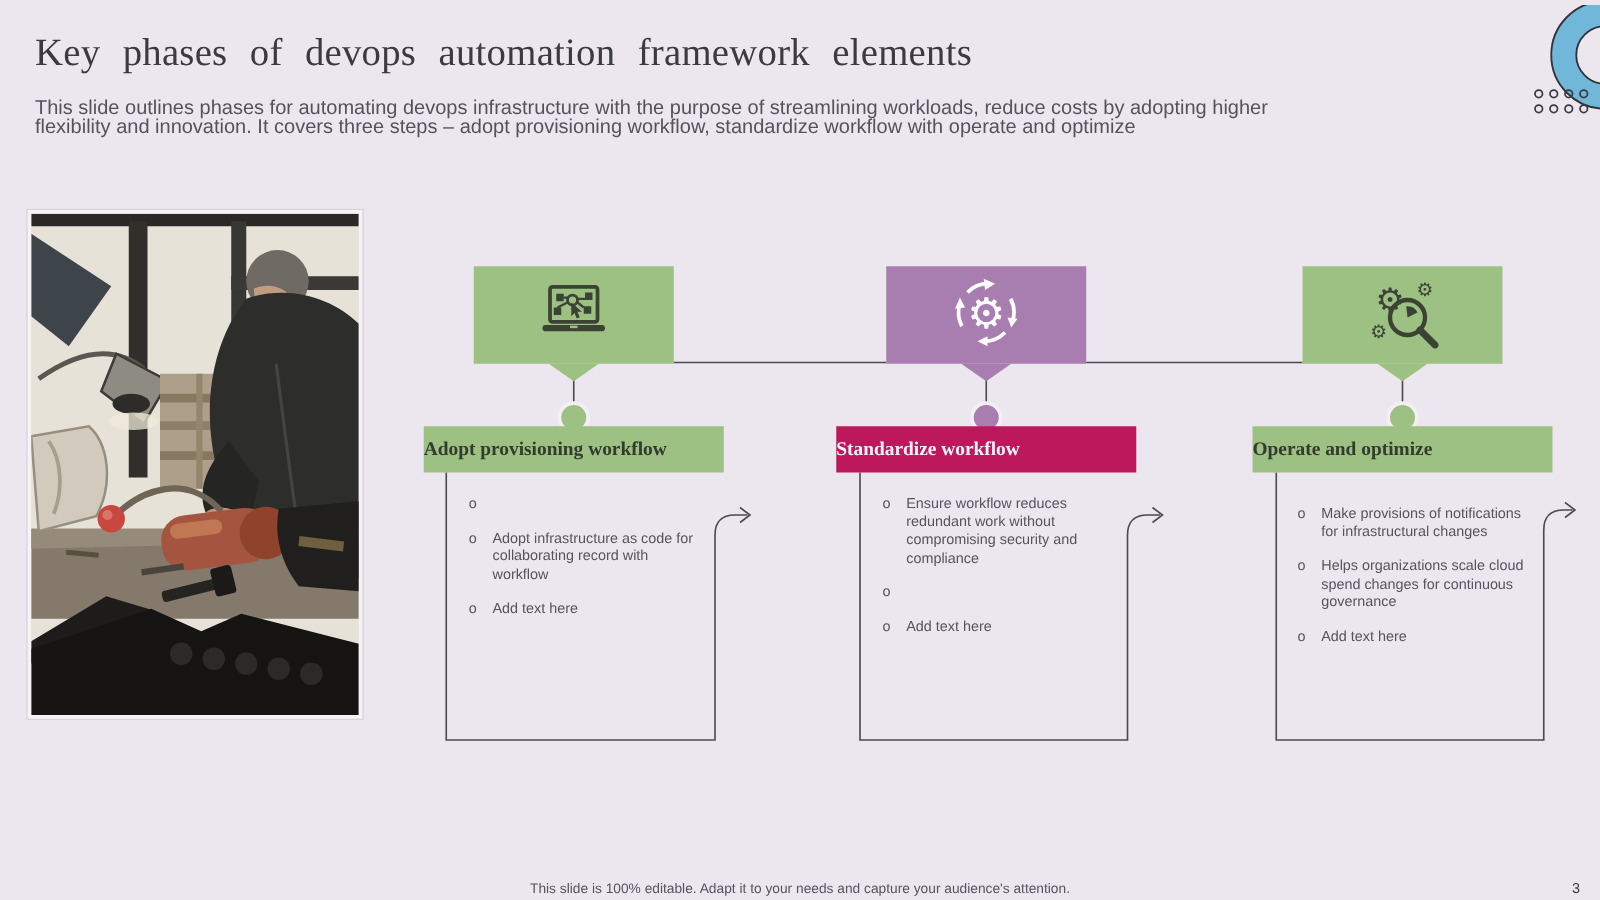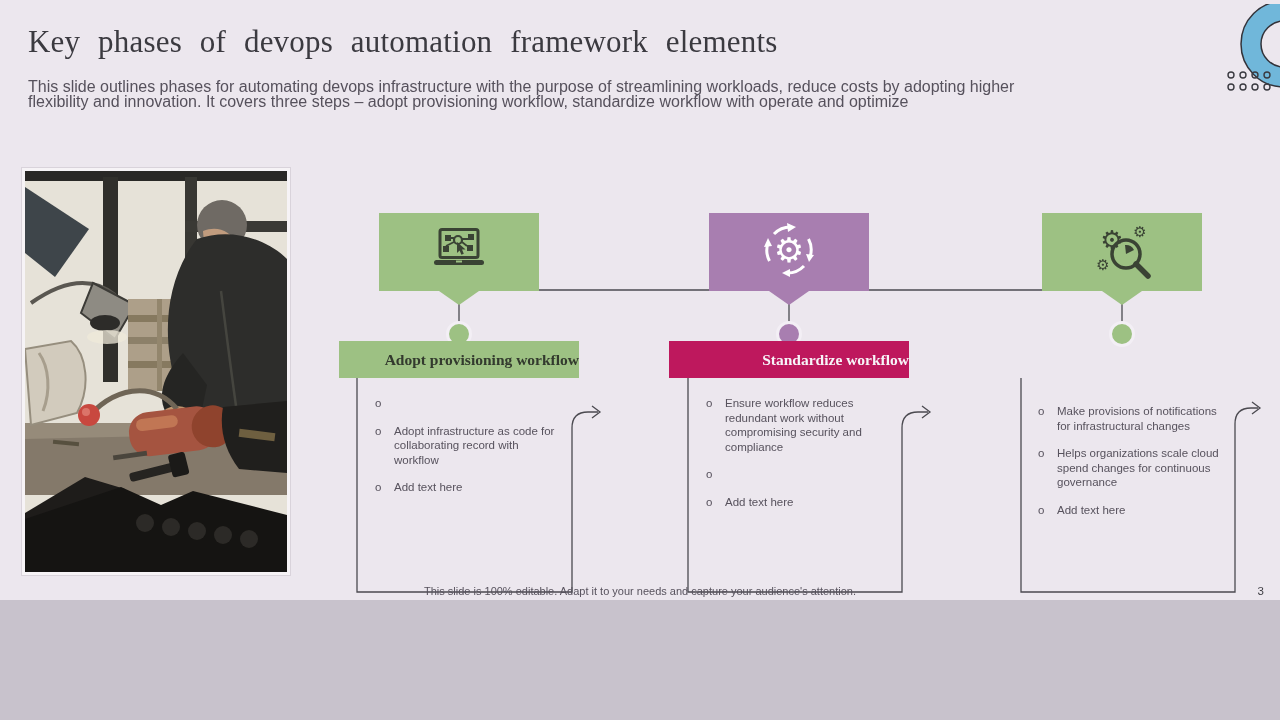--- a/index.html
+++ b/index.html
@@ -1,17 +1,17 @@
 <!DOCTYPE html>
 <html><head>
 <meta charset="utf-8">
 <style>
   html,body{margin:0;padding:0;background:#c8c2cc;}
   .slide{
-    position:relative;width:1280px;height:600px;overflow:hidden;
+    position:relative;width:1280px;height:720px;overflow:hidden;
     background:#ece7ee;font-family:"Liberation Sans",sans-serif;color:#57525d;
   }
   
   .title{
     position:absolute;left:28px;top:24px;margin:0;width:900px;
     font-family:"Liberation Serif",serif;font-weight:400;font-size:31px;
     color:#3b3a40;word-spacing:.32em;letter-spacing:.2px;
   }
   .subtitle{
     position:absolute;left:28px;top:79px;margin:0;width:1008px;
@@ -33,21 +33,21 @@
   .iconbox.purple{background:#a87eb0;}
   .iconbox::after{
     content:"";position:absolute;top:100%;left:50%;transform:translateX(-50%);
     border-left:20px solid transparent;border-right:20px solid transparent;border-top:14px solid #9dc183;
   }
   .iconbox.purple::after{border-top-color:#a87eb0;}
   .node{position:absolute;top:321px;width:20px;height:20px;border-radius:50%;border:3px solid #f3eff5;}
   .node.green{background:#9dc183;}
   .node.purple{background:#a87eb0;}
   .bar{
-    position:absolute;top:341px;width:240px;height:37px;line-height:37px;text-align:right;
+    position:absolute;top:341px;width:240px;height:37px;line-height:37px;text-align:left;
     font-family:"Liberation Serif",serif;font-weight:700;font-size:15.5px;
   }
   .bar.green{background:#9dc183;color:#333a2e;}
   .bar.purple{background:#be185d;color:#f7f4f8;}
   .bullets{position:absolute;width:185px;font-size:11.5px;line-height:14.5px;color:#57525d;}
   .bullet{display:flex;gap:11px;margin-bottom:13px;}
   .bullet .marker{flex:0 0 8px;}
   
   .footer-note{position:absolute;left:0;right:0;bottom:3px;text-align:center;font-size:11px;color:#57525d;}
   .page-number{position:absolute;right:16px;bottom:3px;font-size:11.5px;color:#3f3e44;}
@@ -234,20 +234,23 @@
           <text x="50" y="16" font-size="15" text-anchor="middle">⚙</text>
           <text x="13" y="49" font-size="15" text-anchor="middle">⚙</text>
         </g>
         <circle cx="36" cy="33" r="14" fill="none" stroke="#3a4334" stroke-width="3.5"></circle>
         <line x1="46" y1="43" x2="58" y2="55" stroke="#3a4334" stroke-width="5.5" stroke-linecap="round"></line>
         <path d="M36,33 L44,29 A9,9 0 0 0 35,24 Z" fill="#3a4334"></path>
       </svg>
     </span>
   </div>
   <div class="node green" style="left:1109px"></div>
+  <div class="bar green" style="left:1002px">
+    <span>Operate and optimize</span>
+  </div>
   <div class="bullets" style="left:1038px;top:404px">
     <div class="bullet">
       <span class="marker">o</span>
       <span>Make provisions of notifications for infrastructural changes</span>
     </div>
     <div class="bullet">
       <span class="marker">o</span>
       <span>Helps organizations scale cloud spend changes for continuous governance</span>
     </div>
     <div class="bullet">

